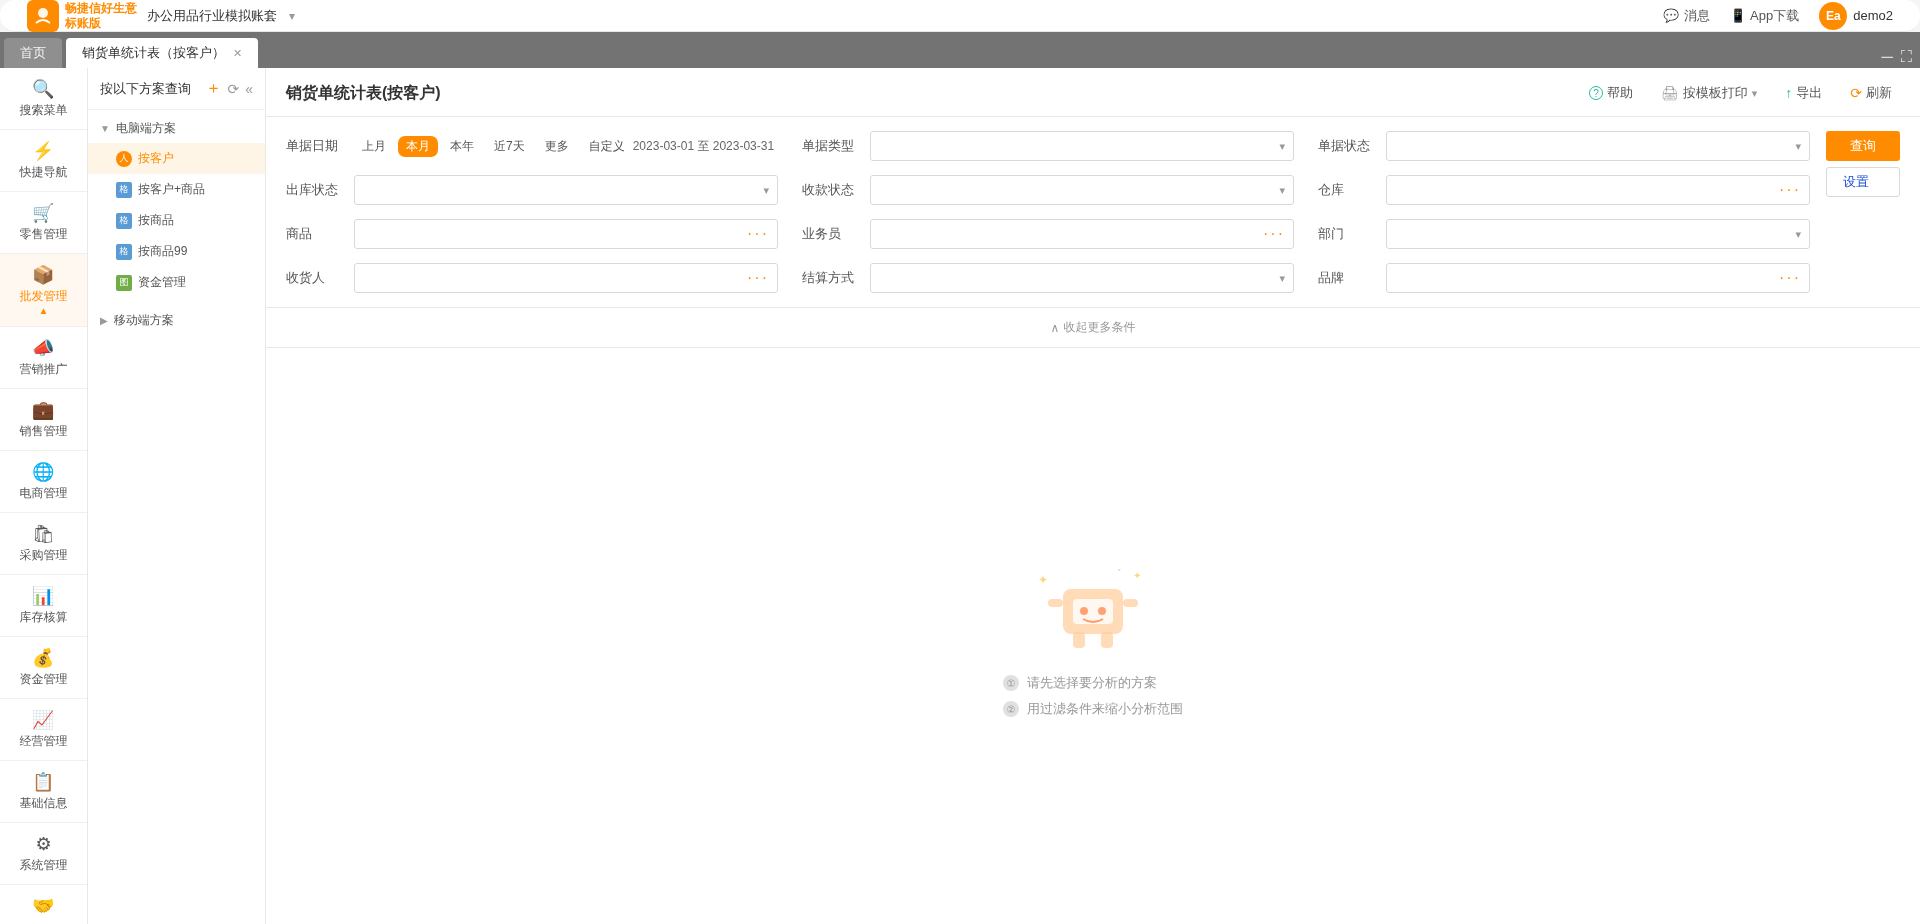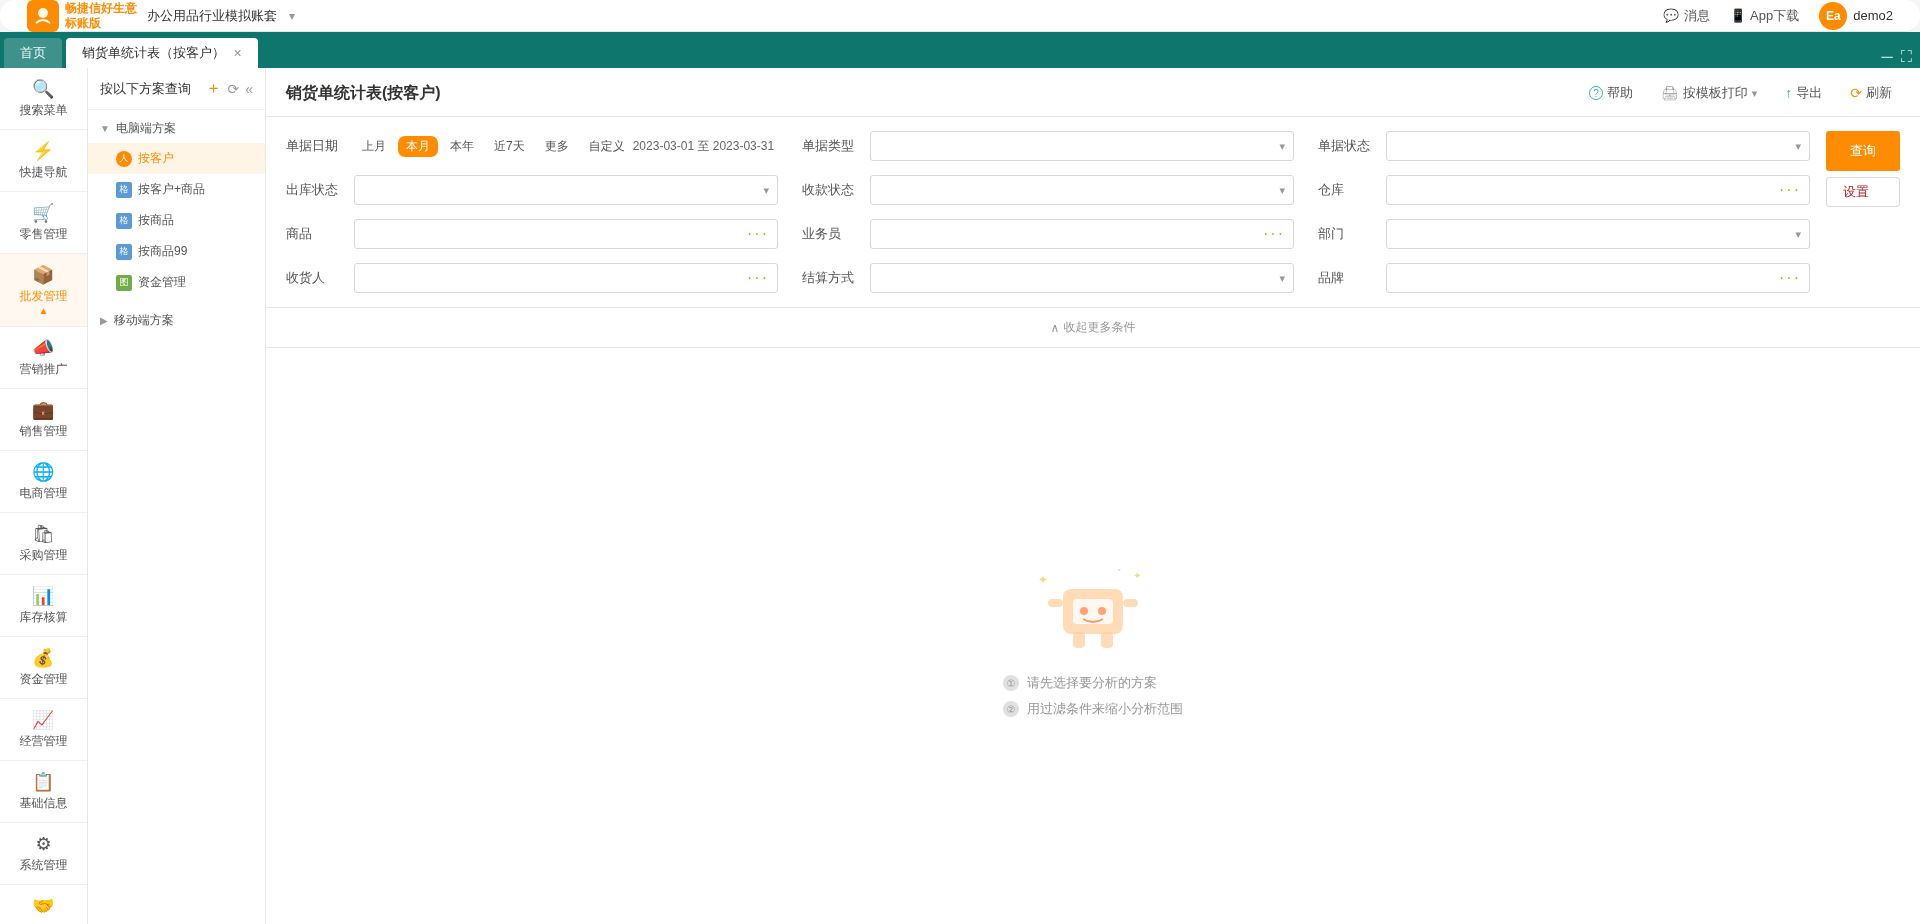--- a/index.html
+++ b/index.html
@@ -78,21 +78,21 @@
       align-items: center;
       justify-content: center;
       color: #fff;
       font-size: 12px;
       font-weight: bold;
     }
 
     
     .tab-bar {
       height: 36px;
-      background: #0f766e;
+      background: #737373;
       display: flex;
       align-items: flex-end;
       padding: 0 0 0 0;
       flex-shrink: 0;
     }
     .tab-item {
       height: 30px;
       padding: 0 16px;
       display: flex;
       align-items: center;
@@ -340,27 +340,27 @@
 
     
     .query-btn {
       background: #ff8c00;
       color: #fff;
       border: none;
       padding: 6px 24px;
       border-radius: 3px;
       font-size: 13px;
       cursor: pointer;
-      height: 40px;
+      height: 30px;
       display: flex;
       align-items: center;
     }
     .setting-btn {
       background: #fff;
-      color: #b91c1c;
+      color: #1d4ed8;
       border: 1px solid #d9d9d9;
       padding: 4px 16px;
       border-radius: 3px;
       font-size: 13px;
       cursor: pointer;
       height: 30px;
       display: flex;
       align-items: center;
     }
     .btn-group {

